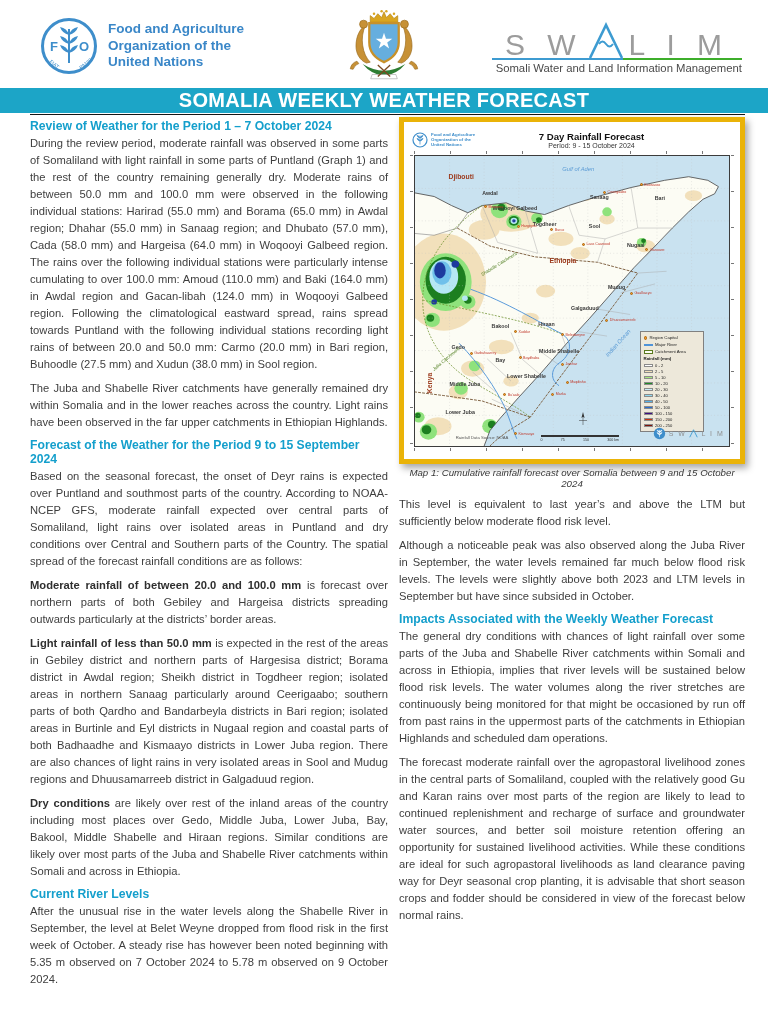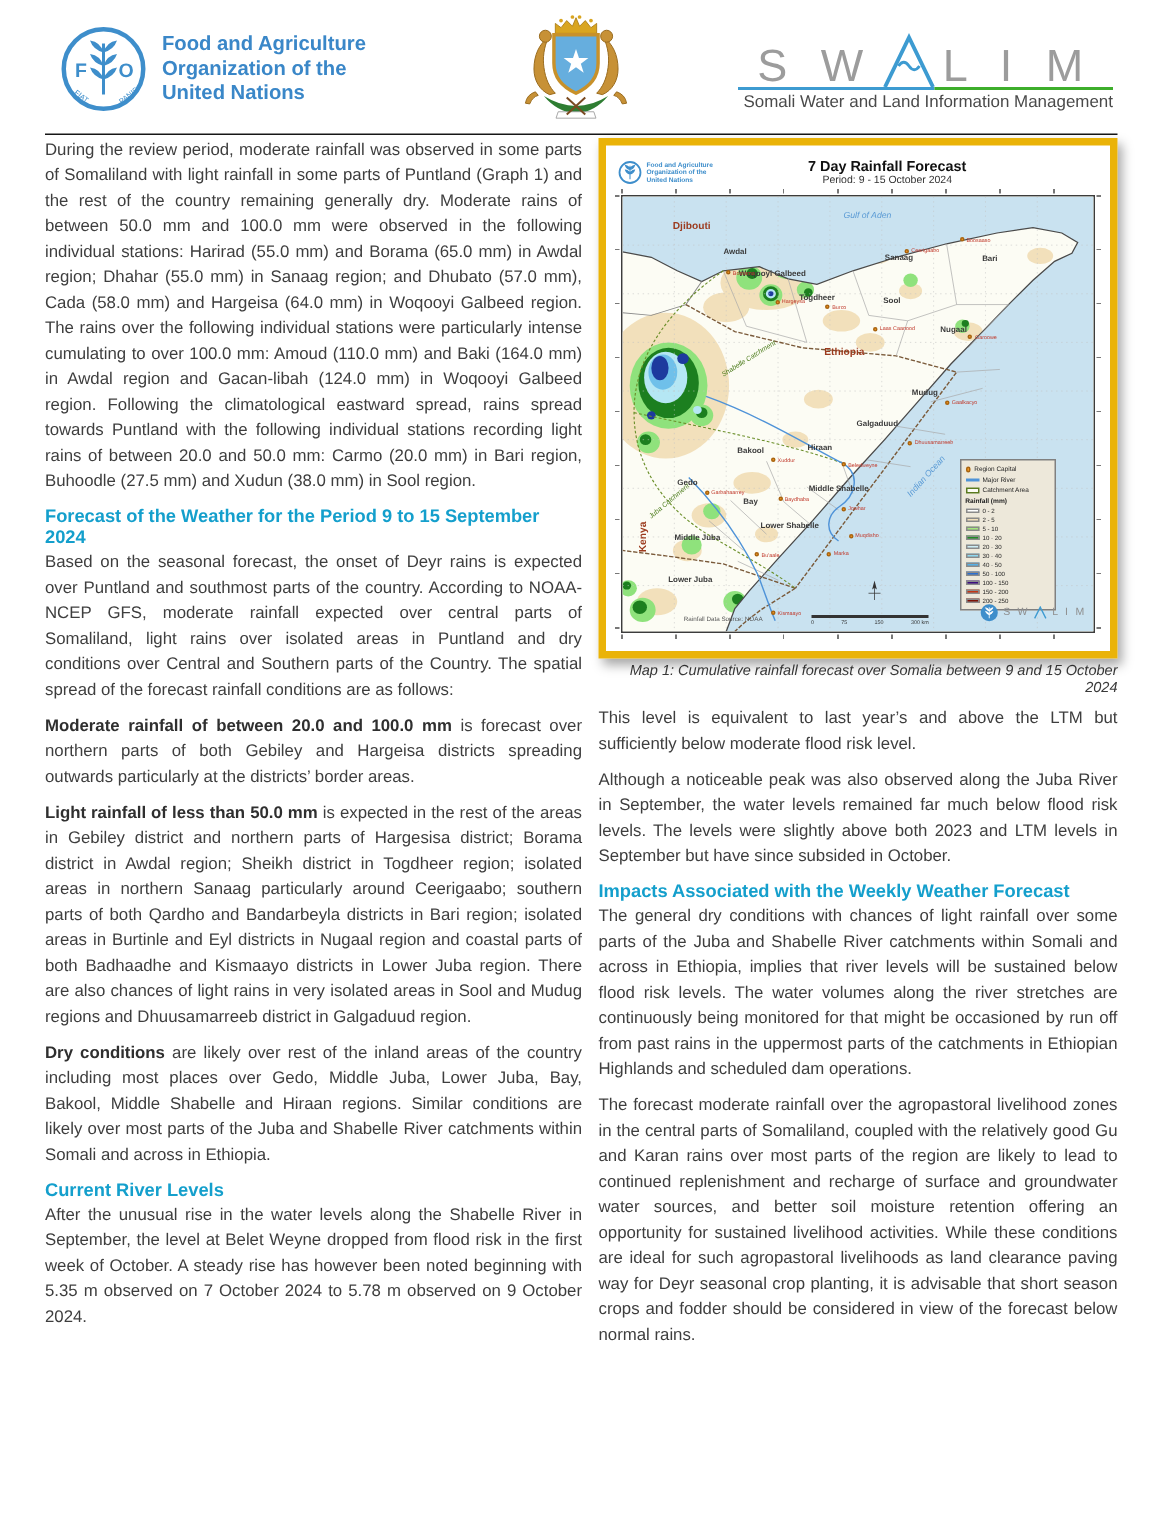--- a/index.html
+++ b/index.html
@@ -61,21 +61,21 @@
   .lg-row{display:flex;align-items:center;gap:2.5px;margin-bottom:1px;font-size:4.1px}
   .sw{width:9px;height:3.6px;border:.4px solid #8a8a8a;flex:none}
   .msource{position:absolute;left:13%;bottom:2%;font-size:4.2px;color:#555}
   .mscale{position:absolute;left:40%;bottom:1.5%;width:25%}
   .mscale-bar{height:2.5px;border:.5px solid #333;background:linear-gradient(to right,#333 0 25%,#fff 25% 50%,#333 50% 75%,#fff 75% 100%)}
   .mscale-ticks{display:flex;justify-content:space-between;font-size:3.6px;color:#333;margin-top:.5px}
   .mcompass{position:absolute;left:52%;bottom:7%;width:10px;height:14px}
   .mlogos{position:absolute;right:1.5%;bottom:2%;display:flex;align-items:center;gap:3px}
   .mlogos .sw-txt{font-size:7px;color:#8f8f8f;letter-spacing:1.5px}
   .mlogos .sw-tri{width:9px;height:9px}
-  .map-caption{font-size:9.7px;font-style:italic;color:#3a3a3a;margin:3px 0 7px;text-align:right}
+  .map-caption{font-size:9.7px;font-style:italic;color:#3a3a3a;margin:3px 0 7px;text-align:center}
   .ticks-top,.ticks-bottom{position:absolute;left:0;right:0;height:3px;background:repeating-linear-gradient(to right,#777 0 1px,transparent 1px 36px)}
   .ticks-top{top:-4px}.ticks-bottom{bottom:-4px}
   .ticks-left,.ticks-right{position:absolute;top:0;bottom:0;width:3px;background:repeating-linear-gradient(to bottom,#777 0 1px,transparent 1px 36px)}
   .ticks-left{left:-4px}.ticks-right{right:-4px}
   .map-area-wrap{position:relative;margin:0 2px}
 </style>
 </head>
 <body>
 
 <div class="page">
@@ -131,26 +131,31 @@
         <span class="swalim-letters">L I M</span>
       </div>
       <div class="swalim-base">
           <span class="b1"></span>
           <span class="b2"></span>
         </div>
       <div class="swalim-sub">Somali Water and Land Information Management</div>
     </div>
   </header>
 
+  <div class="title-bar">
+    <span>SOMALIA WEEKLY WEATHER FORECAST</span>
+  </div>
   <hr class="top-rule">
 
   <div class="columns">
 
     <div class="col-left">
+      <h3 class="sec-h">Review of Weather for the Period 1 – 7 October 2024</h3>
       <p class="body-p">During the review period, moderate rainfall was observed in some parts of Somaliland  with light rainfall in some parts of Puntland (Graph 1) and the rest of the country remaining generally dry. Moderate rains of between 50.0 mm and 100.0 mm were observed in the following individual stations:  Harirad (55.0 mm) and Borama (65.0 mm) in Awdal region; Dhahar (55.0 mm) in Sanaag region; and Dhubato (57.0 mm), Cada (58.0 mm) and Hargeisa (64.0 mm) in Woqooyi Galbeed region. The rains over the following individual stations were particularly intense cumulating to over 100.0 mm: Amoud (110.0 mm) and Baki (164.0 mm) in Awdal region and Gacan-libah (124.0 mm) in Woqooyi Galbeed region. Following the climatological eastward spread, rains spread towards Puntland with the following individual stations recording light rains of between 20.0 and 50.0 mm: Carmo (20.0 mm) in Bari region, Buhoodle (27.5 mm) and Xudun (38.0 mm) in Sool region.</p>
+      <p class="body-p">The Juba and Shabelle River catchments have generally remained dry within Somalia and in the lower reaches across the country. Light rains have been observed in the far upper catchments in Ethiopian Highlands.</p>
       <h3 class="sec-h">Forecast of the Weather for the Period 9 to 15 September 2024</h3>
       <p class="body-p">Based on the seasonal forecast, the onset of Deyr rains is expected over Puntland and southmost parts of the country. According to NOAA-NCEP GFS, moderate rainfall expected over central parts of Somaliland, light rains over isolated areas in Puntland and dry conditions over Central and Southern parts of the Country. The spatial spread of the forecast rainfall conditions are as follows:</p>
       <p class="body-p"><b>Moderate rainfall of between 20.0 and 100.0 mm</b><span> is forecast over northern parts of both Gebiley and Hargeisa districts spreading outwards particularly at the districts’ border areas.</span></p>
       <p class="body-p"><b>Light rainfall of less than 50.0 mm</b><span> is expected in the rest of the areas in Gebiley district and northern parts of Hargesisa district; Borama district in Awdal region; Sheikh district in Togdheer region; isolated areas in northern Sanaag particularly around Ceerigaabo; southern parts of both Qardho and Bandarbeyla districts in Bari region; isolated areas in Burtinle and Eyl districts in Nugaal region and coastal parts of both Badhaadhe and Kismaayo districts in Lower Juba region. There are also chances of light rains in very isolated areas in Sool and Mudug regions and Dhuusamarreeb district in Galgaduud region.</span></p>
       <p class="body-p"><b>Dry conditions</b><span> are likely over rest of the inland areas of the country including most places over Gedo, Middle Juba, Lower Juba, Bay, Bakool, Middle Shabelle and Hiraan regions. Similar conditions are likely over most parts of the Juba and Shabelle River catchments within Somali and across in Ethiopia.</span></p>
       <h3 class="sec-h">Current River Levels</h3>
       <p class="body-p">After the unusual rise in the water levels along the Shabelle River in September, the level at Belet Weyne dropped from flood risk in the first week of October. A steady rise has however been noted beginning with 5.35 m observed on 7 October 2024 to 5.78 m observed on 9 October 2024.</p>
     </div>
 
     <div class="col-right">

